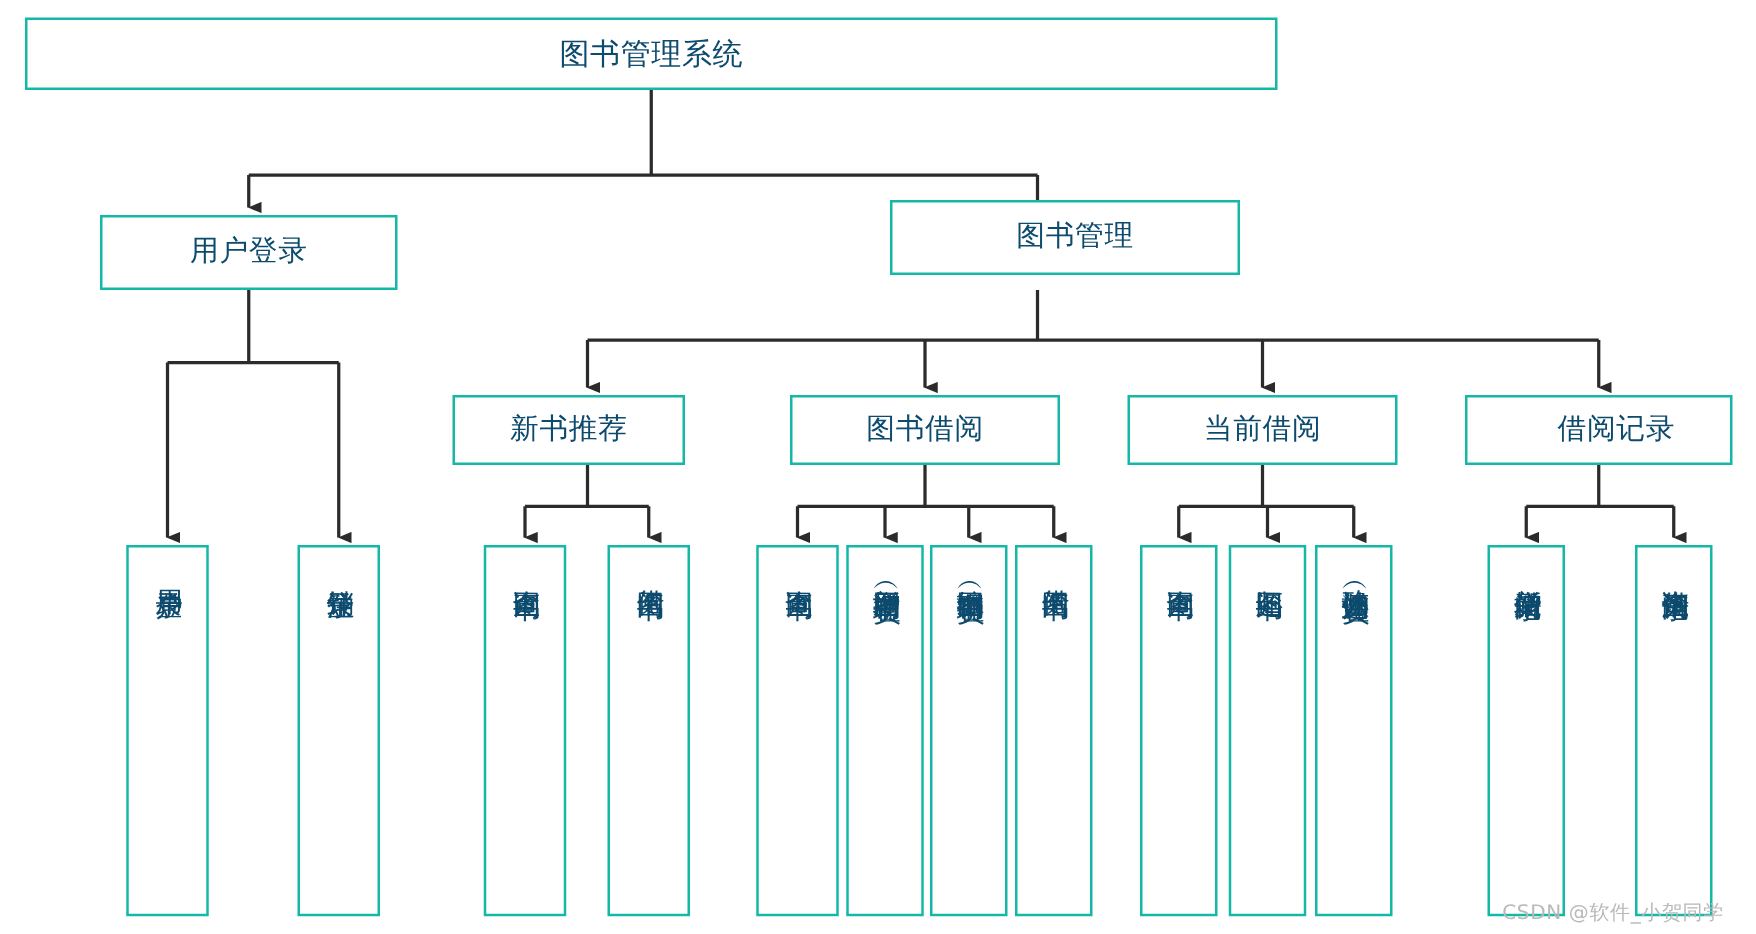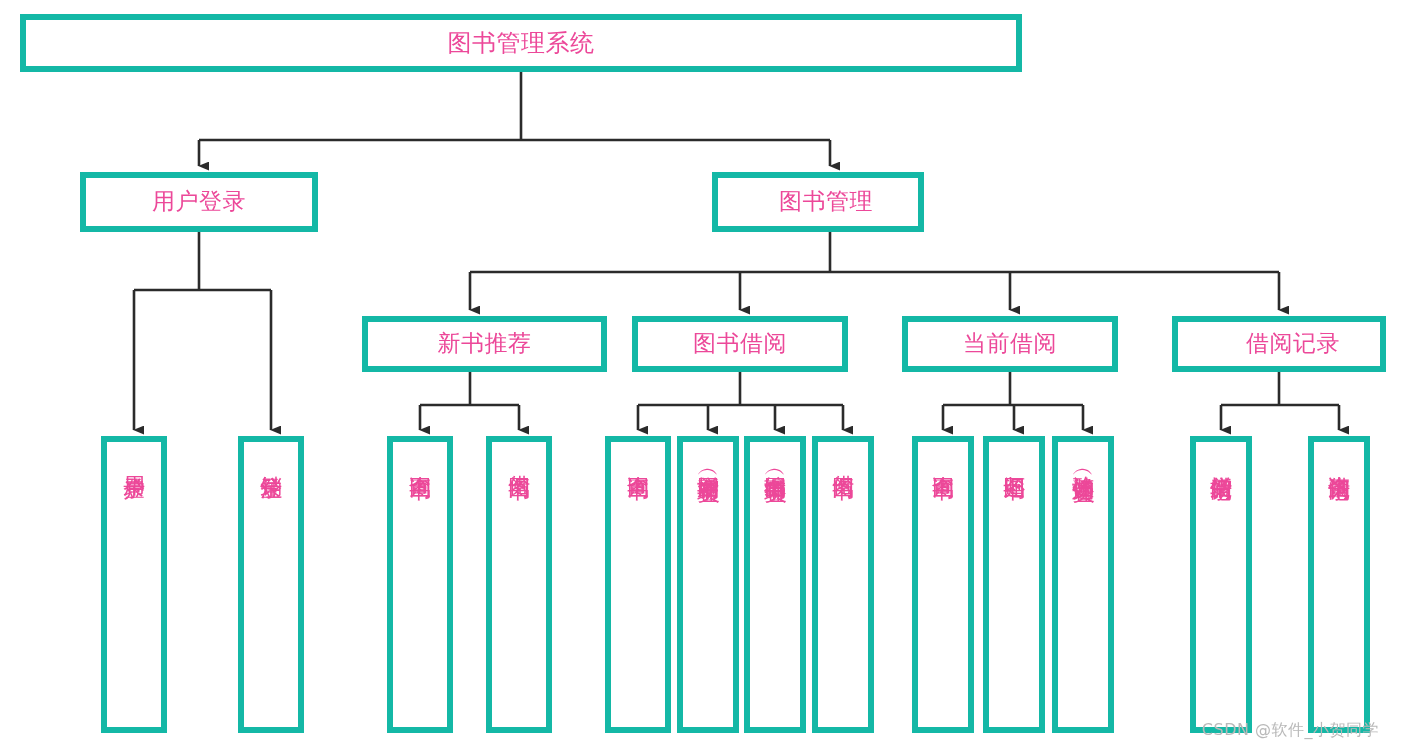--- a/index.html
+++ b/index.html
@@ -22,25 +22,25 @@
     position: absolute;
     left: 0;
     top: 0;
     width: 1405px;
     height: 747px;
   }
   .node {
     position: absolute;
     box-sizing: border-box;
     background: #ffffff;
-    border: 6px solid #14b8a6;
+    border: 2px solid #14b8a6;
     display: flex;
     align-items: center;
     justify-content: center;
-    color: #ec4899;
+    color: #0c4a6e;
     z-index: 3;
   }
   .node-label {
     display: block;
     text-align: center;
     line-height: 1.18;
     white-space: nowrap;
   }
   .node.horiz .node-label {
     font-size: 23px;
@@ -133,25 +133,25 @@
     </g>
   </svg>
 
   <div class="node root horiz" id="node-root" style="left: 20px; top: 14px; width: 1002px; height: 58px;">
     <span class="node-label">图书管理系统</span>
   </div>
 
   <div class="node horiz" id="node-l2-0" style="left: 80px; top: 172px; width: 238px; height: 60px;">
     <span class="node-label">用户登录</span>
   </div>
-  <div class="node horiz" id="node-l2-1" style="left: 712px; top: 172px; width: 212px; height: 60px; padding-left: 16px;">
+  <div class="node horiz" id="node-l2-1" style="left: 712px; top: 160px; width: 280px; height: 60px; padding-left: 16px;">
     <span class="node-label">图书管理</span>
   </div>
 
-  <div class="node horiz" id="node-l3-0" style="left: 362px; top: 316px; width: 245px; height: 56px; justify-content: center;">
+  <div class="node horiz" id="node-l3-0" style="left: 362px; top: 316px; width: 186px; height: 56px; justify-content: center;">
     <span class="node-label">新书推荐</span>
   </div>
   <div class="node horiz" id="node-l3-1" style="left: 632px; top: 316px; width: 216px; height: 56px;">
     <span class="node-label">图书借阅</span>
   </div>
   <div class="node horiz" id="node-l3-2" style="left: 902px; top: 316px; width: 216px; height: 56px;">
     <span class="node-label">当前借阅</span>
   </div>
   <div class="node horiz" id="node-l3-3" style="left: 1172px; top: 316px; width: 214px; height: 56px; padding-left: 28px;">
     <span class="node-label">借阅记录</span>

